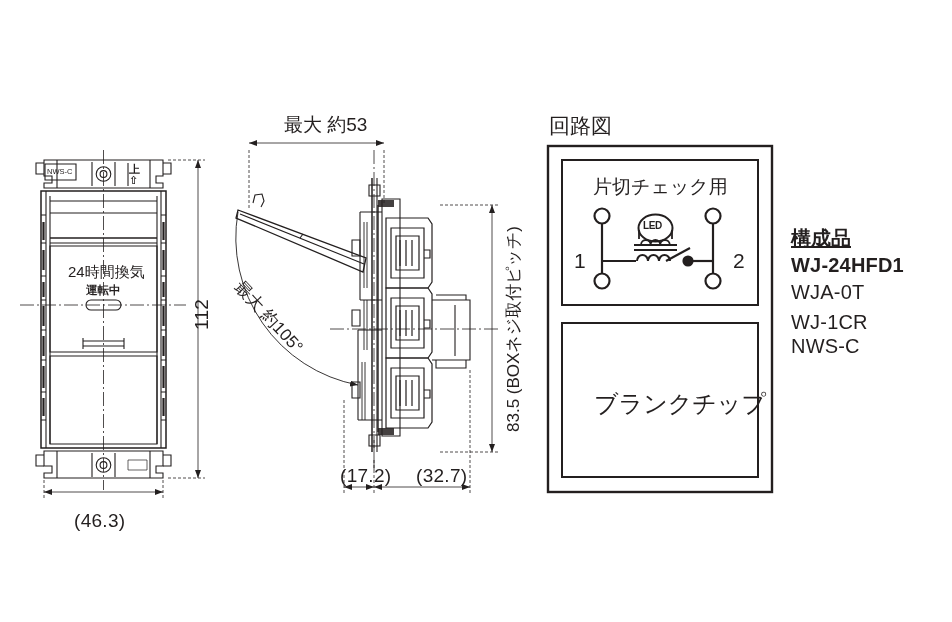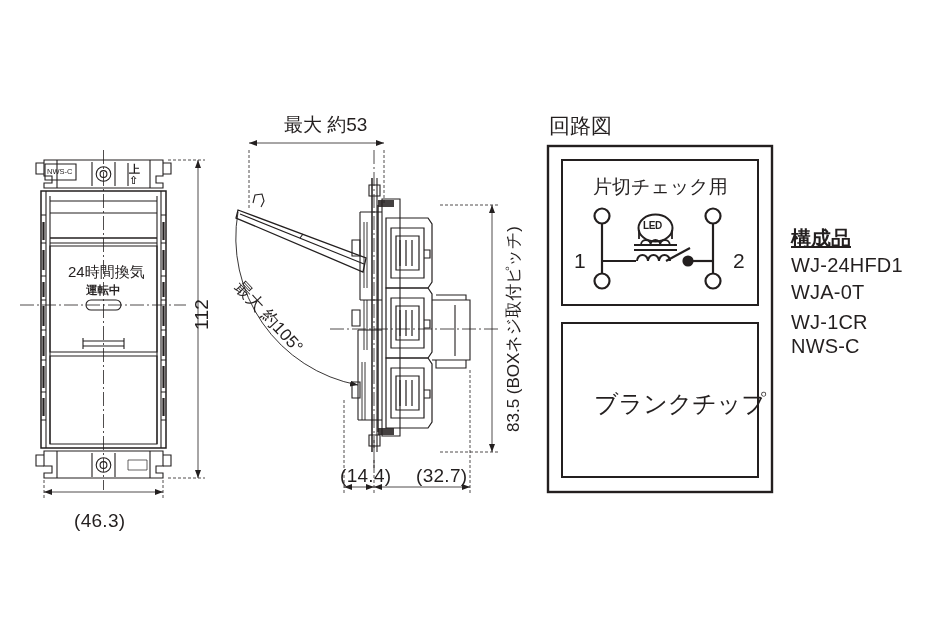--- a/index.html
+++ b/index.html
@@ -280,35 +280,35 @@
   <span class="txt dim rot90" style="left:192px; top:330px;">112</span>
 
   <span class="txt dim" style="left:74px; top:511px;">(46.3)</span>
 
   <span class="txt jp" style="left:272px; top:115px;margin-left:12px;">最大 約53</span>
 
   <span class="txt jp" style="left:244px; top:278px; transform:rotate(47deg); transform-origin:0 0; font-size:17px;">最大 約105°</span>
 
   <span class="txt rot90" style="left:505px; top:432px; font-size:17px;">83.5 (BOXネジ取付ピッチ)</span>
 
-  <span class="txt dim" style="left:340px; top:466px;">(14.4)</span>
+  <span class="txt dim" style="left:340px; top:466px;">(17.2)</span>
 
   <span class="txt dim" style="left:416px; top:466px;">(32.7)</span>
 
   <span class="txt bigjp" style="left:549px; top:115px;">回路図</span>
 
   <span class="txt jp" style="left:593px; top:177px; font-size:19px;">片切チェック用</span>
 
   <span class="txt num" style="left:574px; top:250px;">1</span>
 
   <span class="txt num" style="left:733px; top:250px;">2</span>
 
   <span class="txt" style="left:643px; top:221px; font-size:10px; font-weight:700; letter-spacing:-0.4px;">LED</span>
 
   <span class="txt jp" style="left:594px; top:392px; font-size:24px;">ブランクチップ</span>
 
   <span class="txt parts-head" style="left:791px; top:228px;text-decoration:underline;">構成品</span>
-  <span class="txt parts" style="left:791px; top:255px;">WJ-24HFD1</span>
+  <span class="txt parts" style="left:791px; top:255px;font-weight:bold;">WJ-24HFD1</span>
   <span class="txt parts" style="left:791px; top:282px;">WJA-0T</span>
   <span class="txt parts" style="left:791px; top:312px;">WJ-1CR</span>
   <span class="txt parts" style="left:791px; top:336px;">NWS-C</span>
 
 </div>
 
 </body></html>

